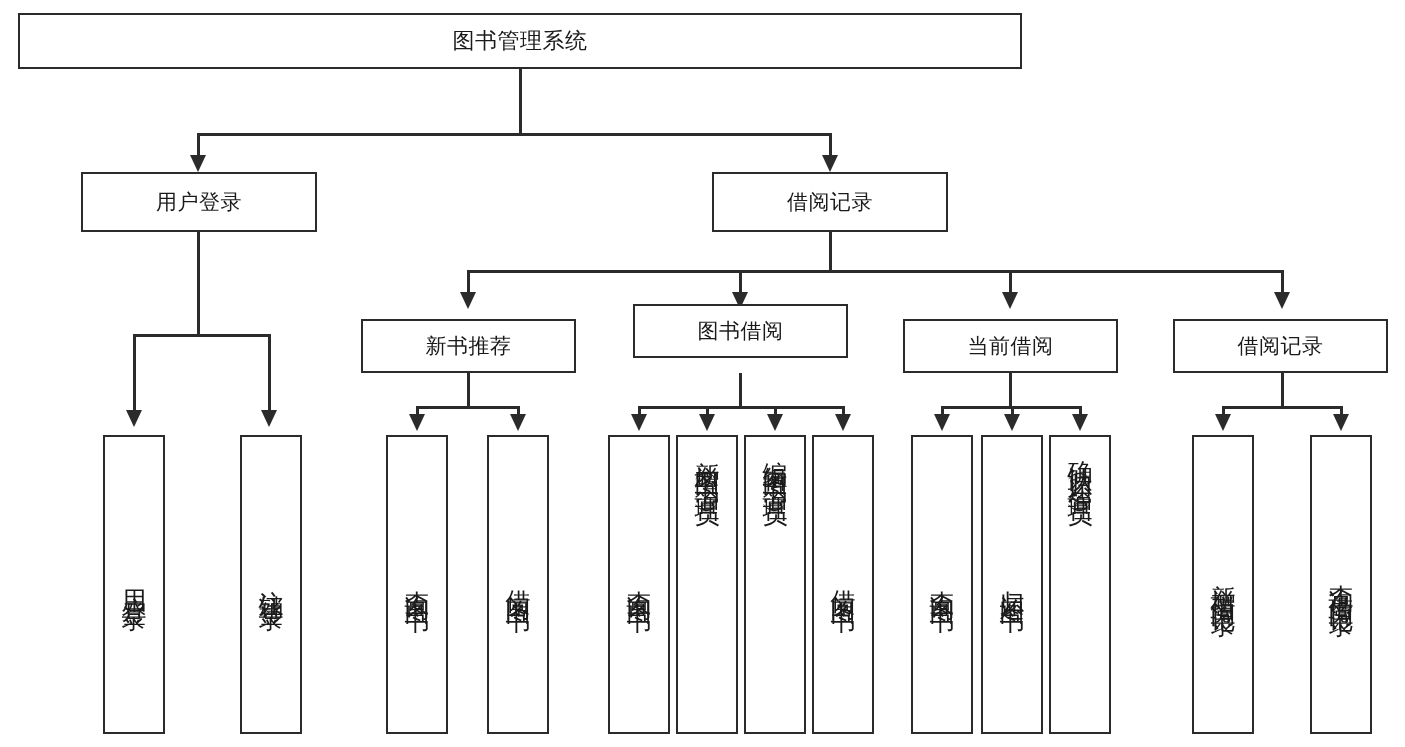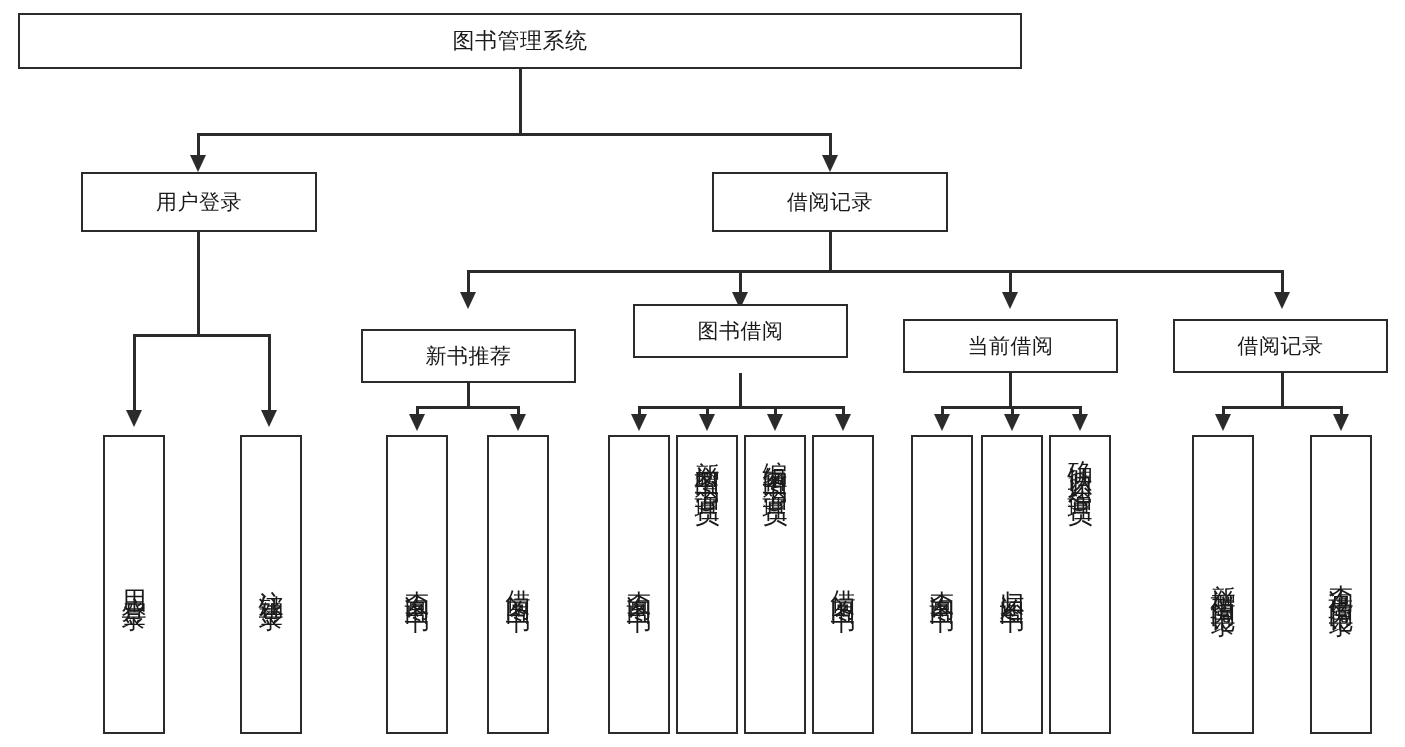--- a/index.html
+++ b/index.html
@@ -118,21 +118,21 @@
   <div class="ln h" style="left:467px;top:270px;width:816px;"></div>
   <div class="ln v" style="left:467px;top:270px;height:24px;"></div>
   <div class="ln v" style="left:739px;top:270px;height:24px;"></div>
   <div class="ln v" style="left:1009px;top:270px;height:24px;"></div>
   <div class="ln v" style="left:1281px;top:270px;height:24px;"></div>
   <div class="arrow" style="left:460px;top:292px;"></div>
   <div class="arrow" style="left:732px;top:292px;"></div>
   <div class="arrow" style="left:1002px;top:292px;"></div>
   <div class="arrow" style="left:1274px;top:292px;"></div>
 
-  <div class="node horiz" style="left:361px;top:329px;width:215px;height:54px;">
+  <div class="node horiz" style="left:361px;top:319px;width:215px;height:54px;">
     <span class="label">新书推荐</span>
   </div>
   <div class="node horiz" style="left:633px;top:304px;width:215px;height:54px;">
     <span class="label">图书借阅</span>
   </div>
   <div class="node horiz" style="left:903px;top:319px;width:215px;height:54px;">
     <span class="label">当前借阅</span>
   </div>
   <div class="node horiz" style="left:1173px;top:319px;width:215px;height:54px;">
     <span class="label">借阅记录</span>

